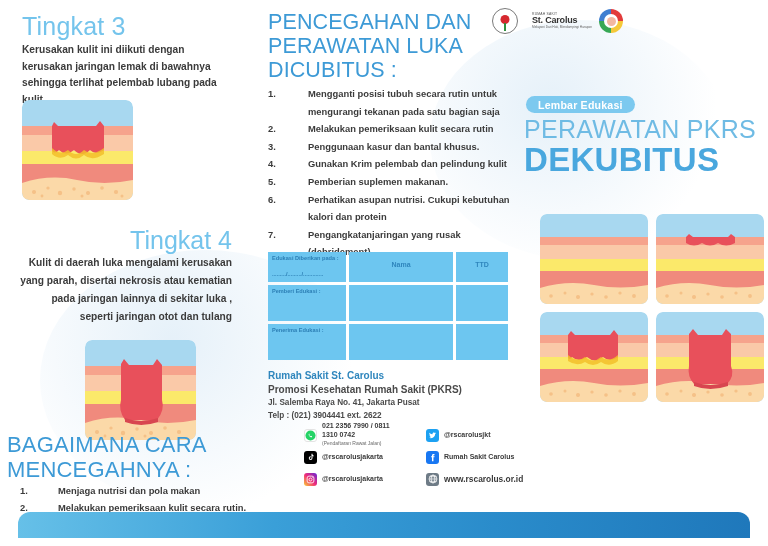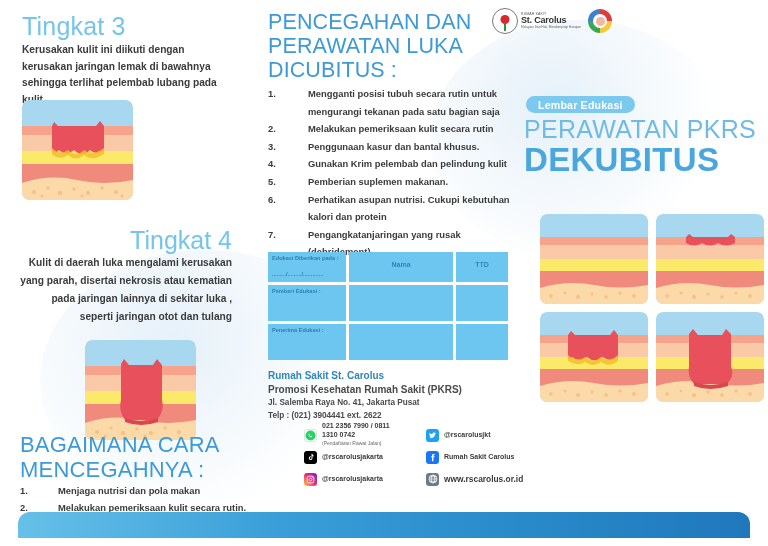--- a/index.html
+++ b/index.html
@@ -36,21 +36,21 @@
     position:absolute; right:26px; top:226px;
     font-size:25px; color:#74c4ec; font-weight:400;
   }
   .t4-body {
     position:absolute; right:26px; top:254px; width:216px;
     font-size:10.2px; line-height:18px; color:#3b3b3b; font-weight:600; text-align:right;
   }
   .illus-t4 { position:absolute; left:85px; top:340px; width:111px; height:100px; }
 
   .bgm-title {
-    position:absolute; left:20px; top:432px; width:240px;
+    position:absolute; left:7px; top:432px; width:240px;
     font-size:22px; line-height:25px; color:#3d9ad6; font-weight:400; letter-spacing:.2px;
   }
   .bgm-list { position:absolute; left:20px; top:482px; width:240px; }
   .bgm-list .li { display:flex; font-size:9.4px; line-height:17px; color:#3b3b3b; font-weight:600; }
   .bgm-list .li .num { width:38px; flex:0 0 38px; }
 
   
   .col-mid { position:absolute; left:258px; top:0; width:258px; height:546px; }
 
   .mid-title {
@@ -112,21 +112,21 @@
   .edukasi-tab {
     position:absolute; right:0; top:4px; width:148px; height:33px;
     background:linear-gradient(180deg,#45a9e0 0%,#2f8fd0 55%,#1f7fc4 100%);
     border-radius:17px 0 0 17px;
     display:flex; align-items:center; justify-content:center;
     box-shadow:0 1px 3px rgba(0,0,0,.14);
   }
   .edukasi-tab span { color:#fff; font-size:17px; font-weight:400; letter-spacing:.3px; }
 
   .logos { position:absolute; left:-24px; top:8px; display:flex; align-items:center; gap:7px; }
-  .logo-carolus { display:flex; align-items:center; gap:3px; }
+  .logo-carolus { display:flex; align-items:center; gap:14px; }
   .seal { width:26px; height:26px; border-radius:50%; border:1.4px solid #7a7a7a; position:relative; background:#fff; }
   .seal::before {
     content:""; position:absolute; left:50%; top:6px; transform:translateX(-50%);
     width:9px; height:9px; border-radius:50%; background:#d6282f;
   }
   .seal::after {
     content:""; position:absolute; left:50%; top:14px; transform:translateX(-50%);
     width:2px; height:8px; background:#2f8f3f;
   }
   .carolus-txt { line-height:1; }

